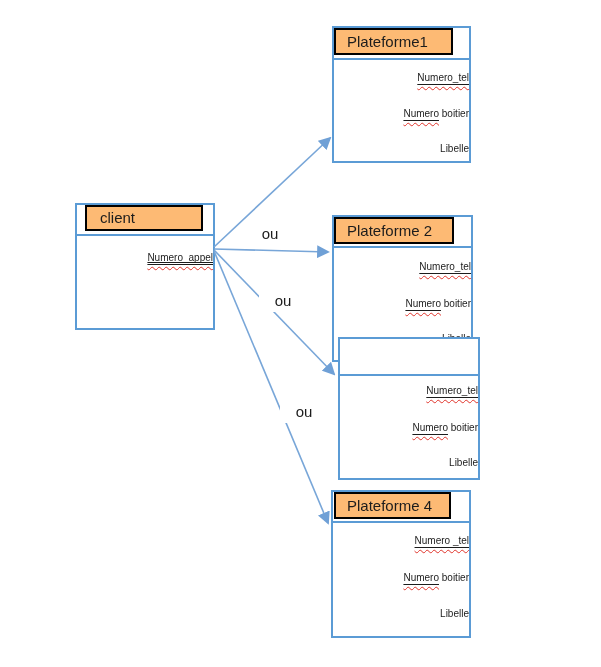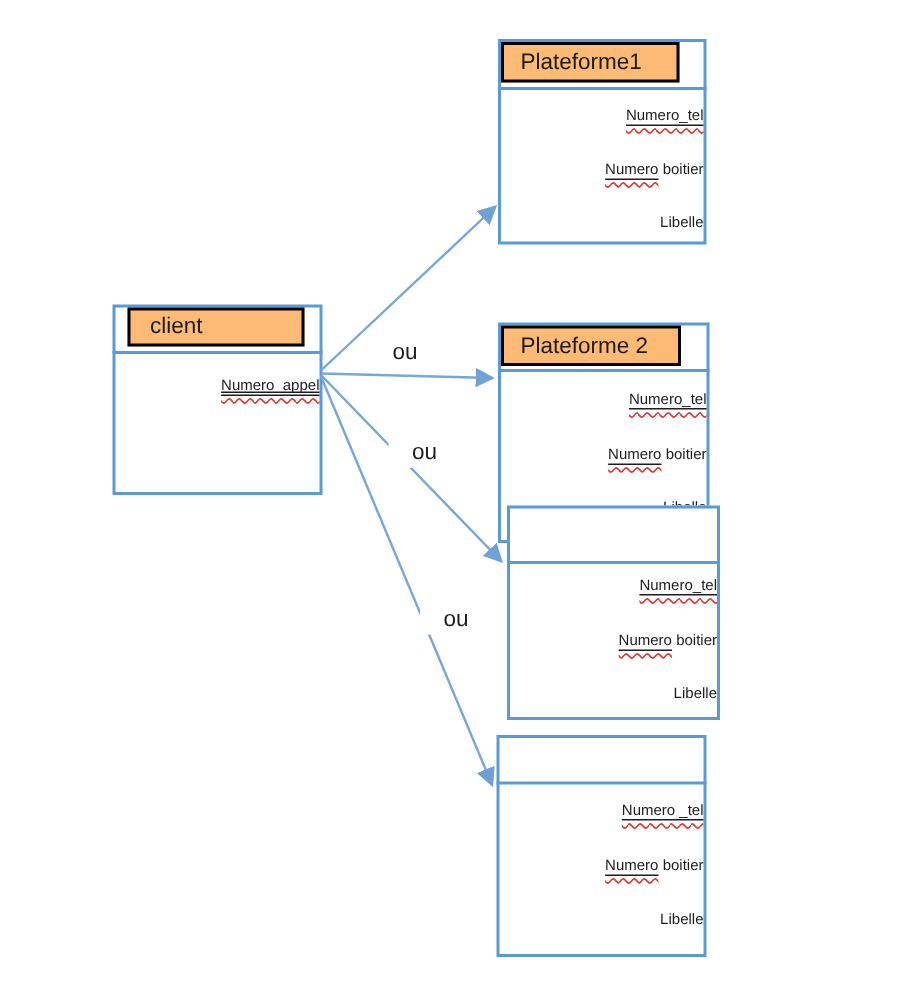--- a/index.html
+++ b/index.html
@@ -119,20 +119,21 @@
   </div>
 
   <div class="ebox pos-p3">
     <div class="esep"></div>
     <div class="efield f1"><span class="sq"><span class="ul">Numero_tel</span></span><span></span></div>
     <div class="efield f2"><span class="sq"><span class="ul">Numero</span></span><span> boitier</span></div>
     <div class="efield f3"><span class="sq"><span class="ul"></span></span><span>Libelle</span></div>
   </div>
 
   <div class="ebox pos-p4">
+    <div class="etitle"><span>Plateforme 4</span></div>
     <div class="esep"></div>
     <div class="efield f1"><span class="sq"><span class="ul">Numero _tel</span></span><span></span></div>
     <div class="efield f2"><span class="sq"><span class="ul">Numero</span></span><span> boitier</span></div>
     <div class="efield f3"><span class="sq"><span class="ul"></span></span><span>Libelle</span></div>
   </div>
 
   <svg class="connectors" xmlns="http://www.w3.org/2000/svg">
     <defs>
       <marker id="ah" viewBox="0 0 10 10" refX="8.5" refY="5" markerWidth="8" markerHeight="8" orient="auto">
         <path d="M0,0 L10,5 L0,10 Z" fill="#6fa0d6"></path>

